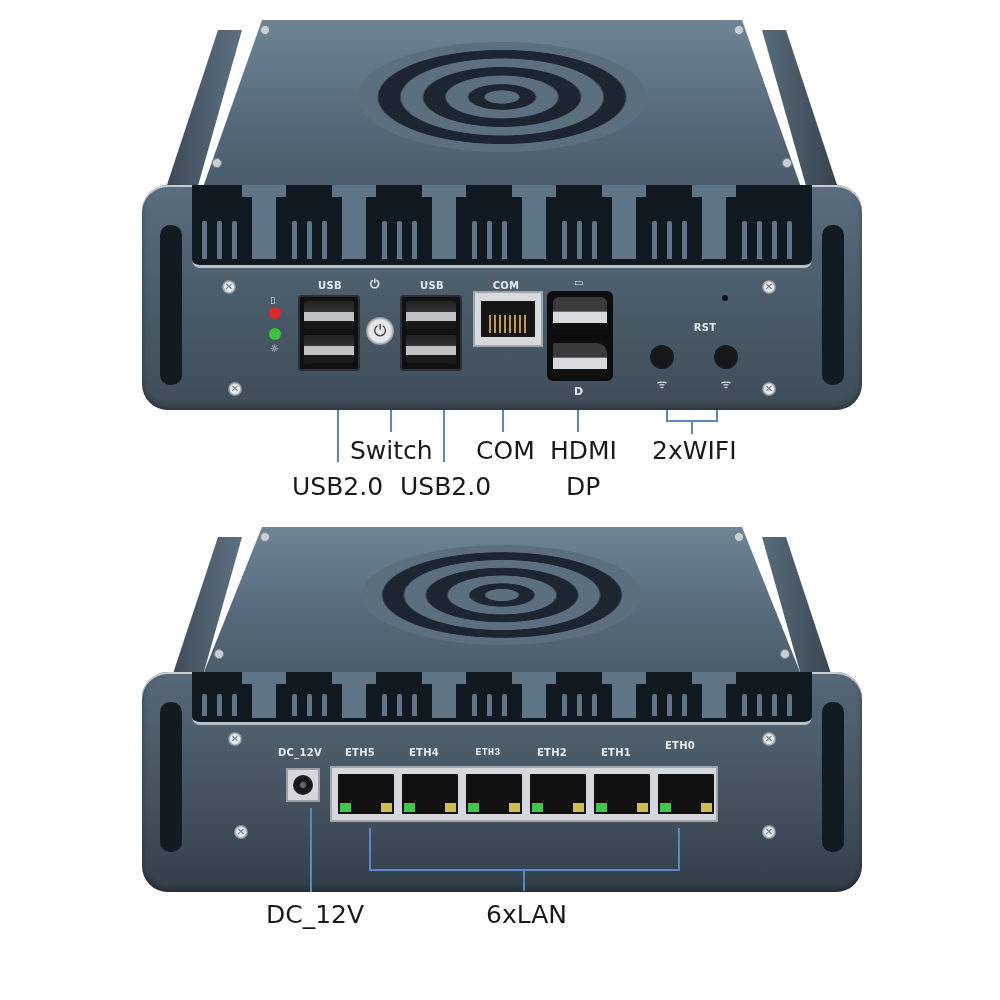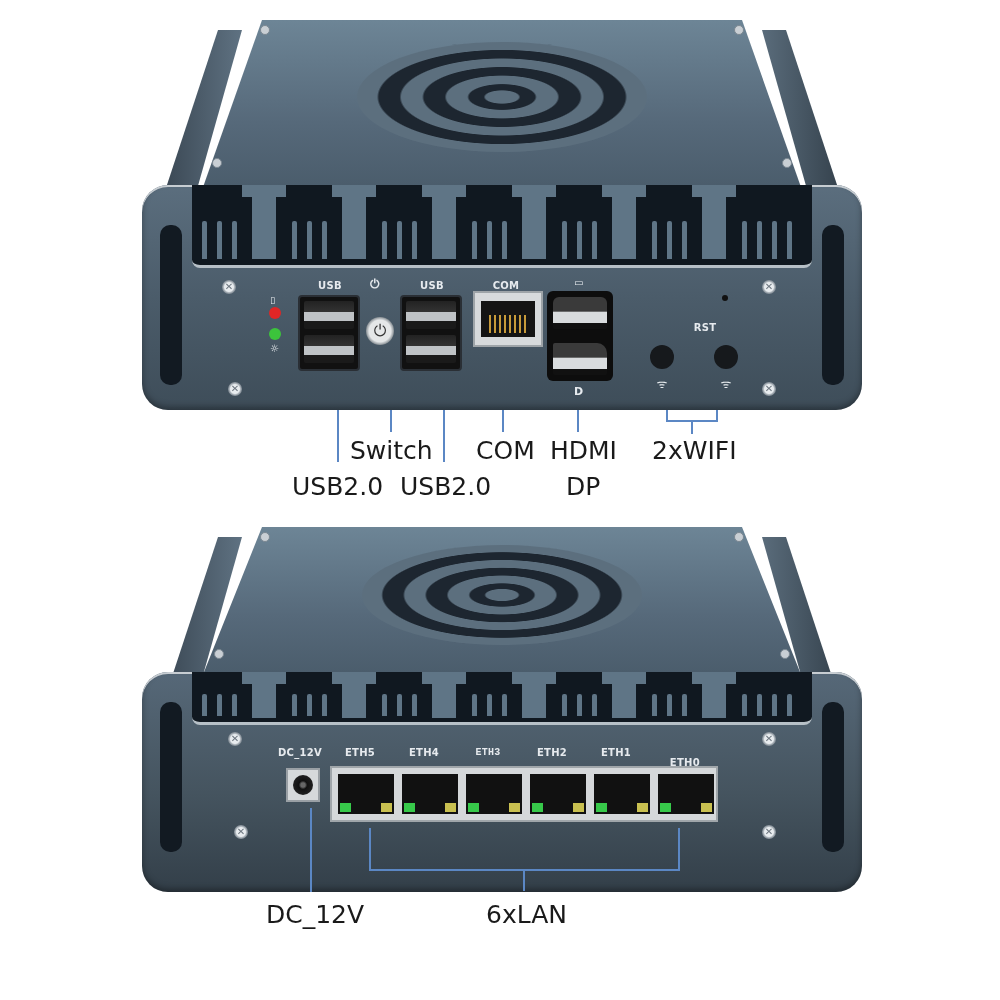--- a/index.html
+++ b/index.html
@@ -210,21 +210,21 @@
     <div class="screw" style="right:86px;top:153px;"></div>
 
     <div class="plabel" style="left:134px;top:75px;width:48px;">DC_12V</div>
     <div class="dc-jack" style="left:144px;top:96px;"></div>
 
     <div class="plabel" style="left:198px;top:75px;width:40px;text-align:center;">ETH5</div>
     <div class="plabel" style="left:262px;top:75px;width:40px;">ETH4</div>
     <div class="plabel" style="left:326px;top:75px;width:40px;font-family:Liberation Mono, monospace;">ETH3</div>
     <div class="plabel" style="left:390px;top:75px;width:40px;">ETH2</div>
     <div class="plabel" style="left:454px;top:75px;width:40px;">ETH1</div>
-    <div class="plabel" style="left:518px;top:85px;width:40px;text-align:right;">ETH0</div>
+    <div class="plabel" style="left:518px;top:68px;width:40px;">ETH0</div>
 
     <div class="lan-block" style="left:188px;top:94px;">
       <div class="rj45" style="left:6px;">
           <div class="lg"></div>
           <div class="ly"></div>
         </div>
       <div class="rj45" style="left:70px;">
           <div class="lg"></div>
           <div class="ly"></div>
         </div>

